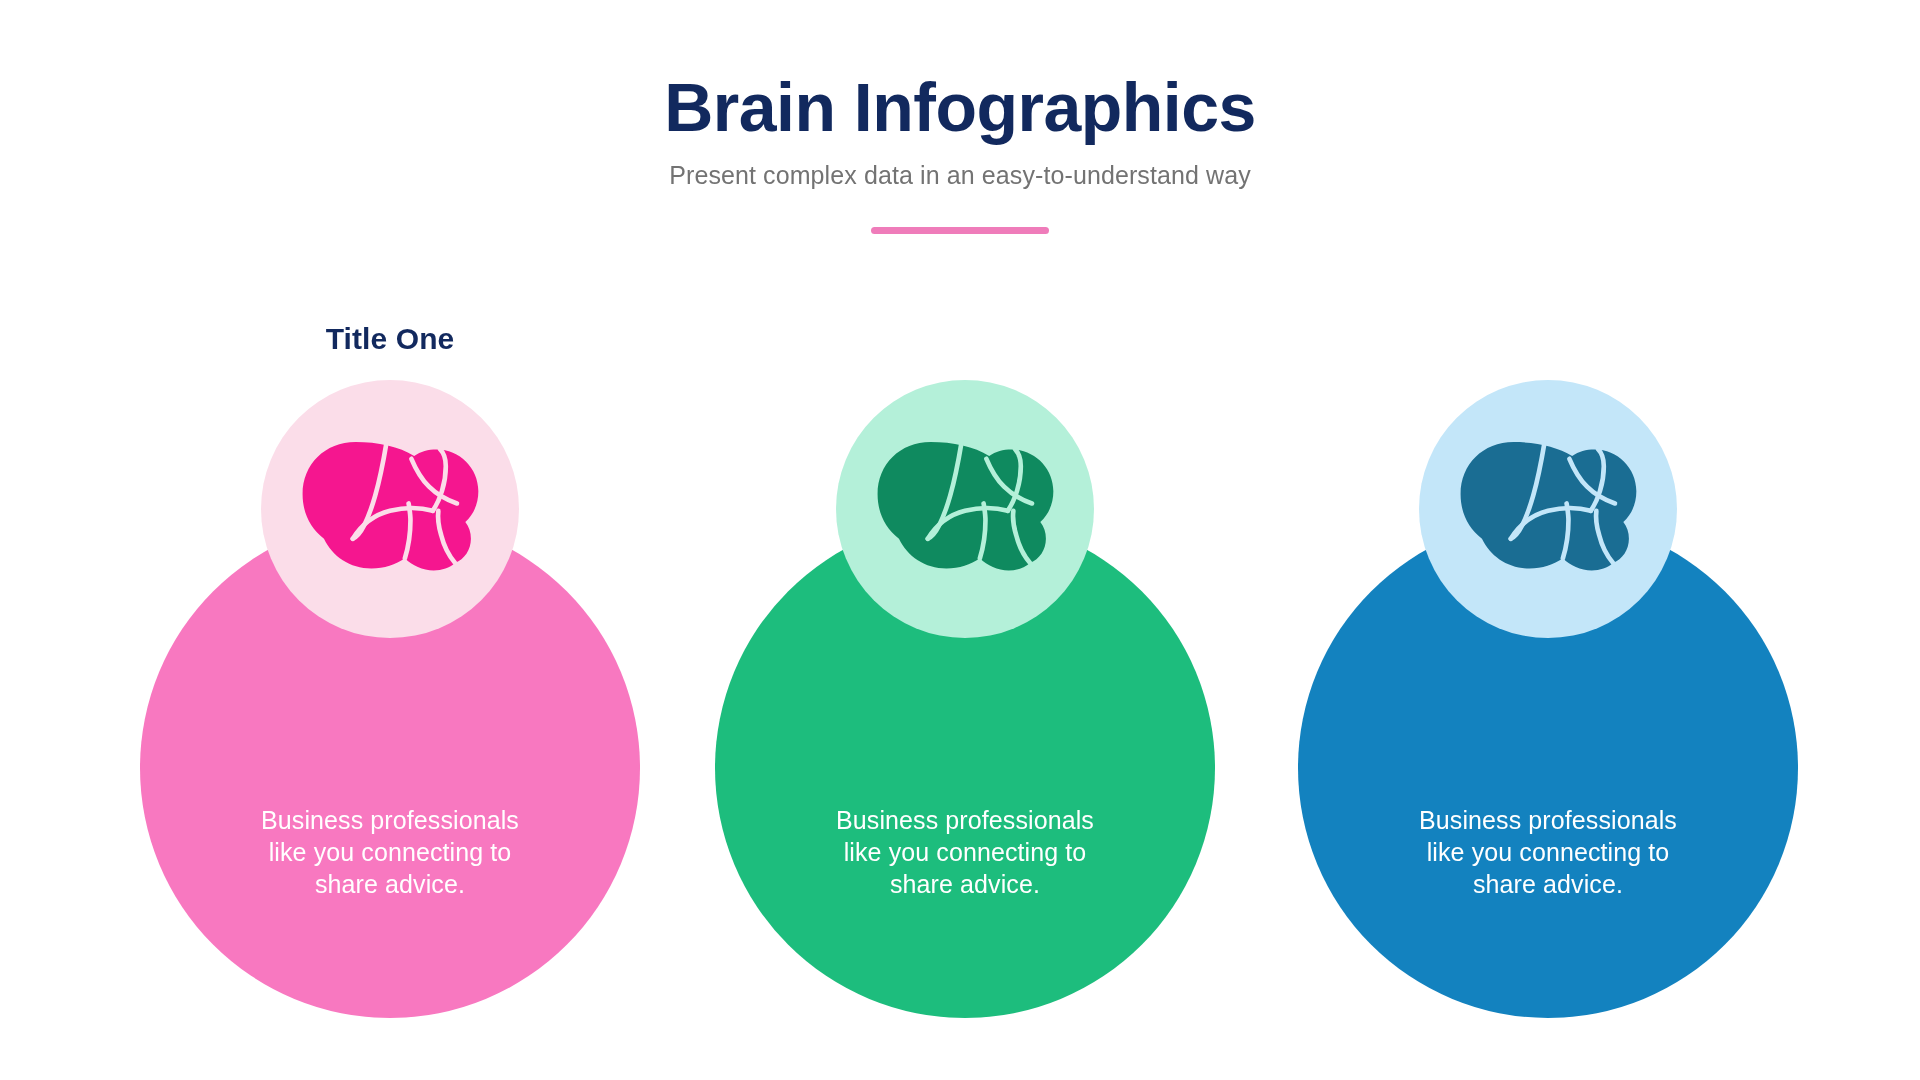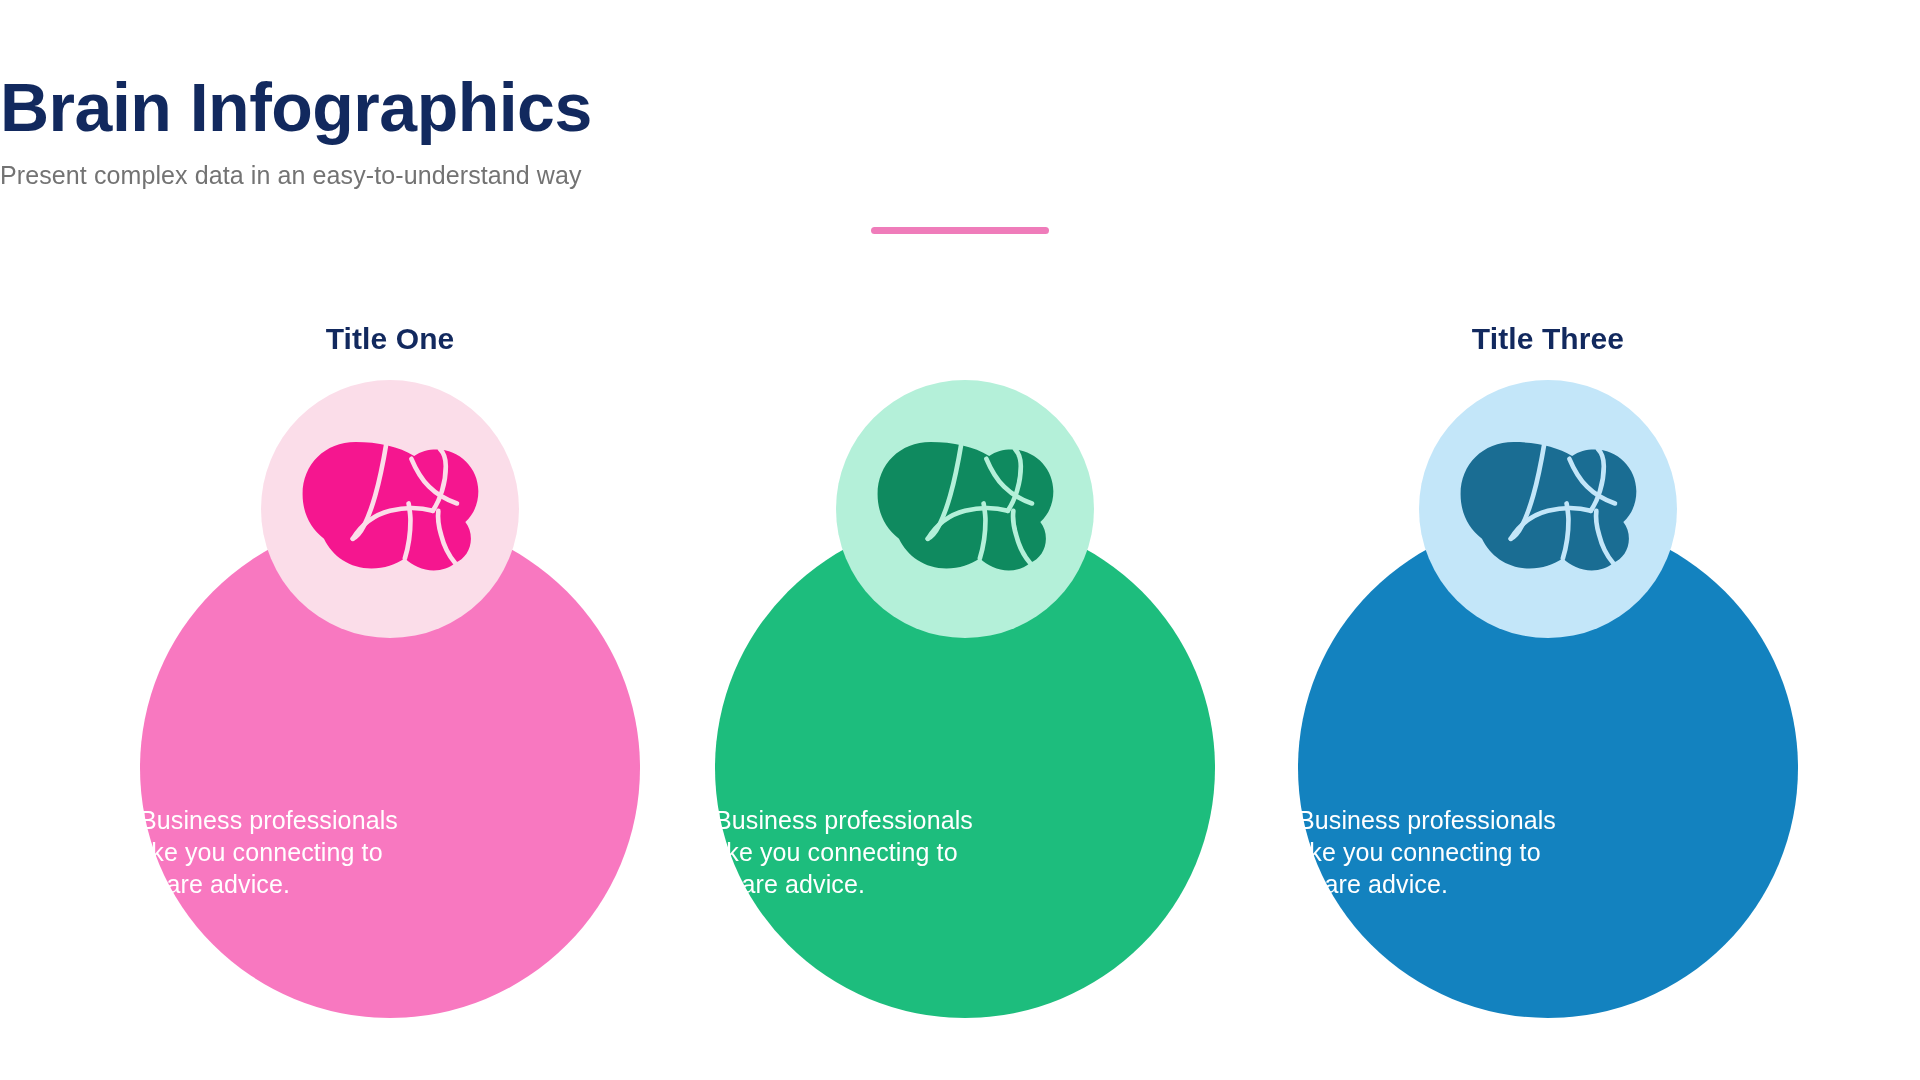--- a/index.html
+++ b/index.html
@@ -14,20 +14,21 @@
     overflow: hidden;
     position: relative;
   }
 
   
   .header {
     position: absolute;
     top: 0;
     left: 0;
     width: 1920px;
+    text-align: center;
   }
   .page-title {
     margin: 0;
     padding-top: 72px;
     font-size: 68px;
     font-weight: 700;
     letter-spacing: -0.5px;
     color: #12295e;
     line-height: 1.05;
   }
@@ -90,20 +91,21 @@
     width: 500px;
     height: 500px;
     border-radius: 50%;
     z-index: 1;
   }
   .big-text {
     position: absolute;
     left: 0;
     top: 286px;
     width: 500px;
+    text-align: center;
     font-size: 25px;
     line-height: 1.28;
     color: #ffffff;
     letter-spacing: 0.1px;
     white-space: pre-line;
   }
 
   
   .icon-circle {
     position: absolute;
@@ -184,21 +186,20 @@
             <path class="brain-line" d="M123 26 C128 38 134 48 142 56 C150 64 160 70 172 74" fill="none" stroke="#b4f0d9" stroke-width="5" stroke-linecap="round" stroke-linejoin="round"></path>
             <path class="brain-line" d="M116 133 C120 120 122 106 122 92 C122 86 121 80 120 74" fill="none" stroke="#b4f0d9" stroke-width="5" stroke-linecap="round" stroke-linejoin="round"></path>
             <path class="brain-line" d="M170 138 C163 130 158 120 155 108 C152 98 151 90 152 82" fill="none" stroke="#b4f0d9" stroke-width="5" stroke-linecap="round" stroke-linejoin="round"></path>
           </g>
         </svg>
       </div>
     </div>
   </div>
 
   <div class="card card-3">
-    <div class="card-title">Title Three</div>
     <div class="card-inner">
       <div class="big-circle" style="background: rgb(19, 130, 191);">
         <div class="big-text">Business professionals
 like you connecting to
 share advice.</div>
       </div>
       <div class="icon-circle" style="background: rgb(195, 230, 249);">
         <svg viewBox="0 0 200 160">
           <g class="brain-glyph">
             <path class="brain-body" d="M63 8 C30 8 6 32 6 64 C6 84 14 100 29 112 C38 131 57 144 80 144 C94 144 106 140 116 133 C124 141 135 146 147 146 C156 146 164 143 170 138 C180 134 187 124 187 112 C187 105 185 99 181 94 C190 86 195 74 195 61 C195 36 175 16 150 16 C141 16 133 18 126 23 C110 13 87 8 63 8 Z" fill="#1a6d93"></path>

